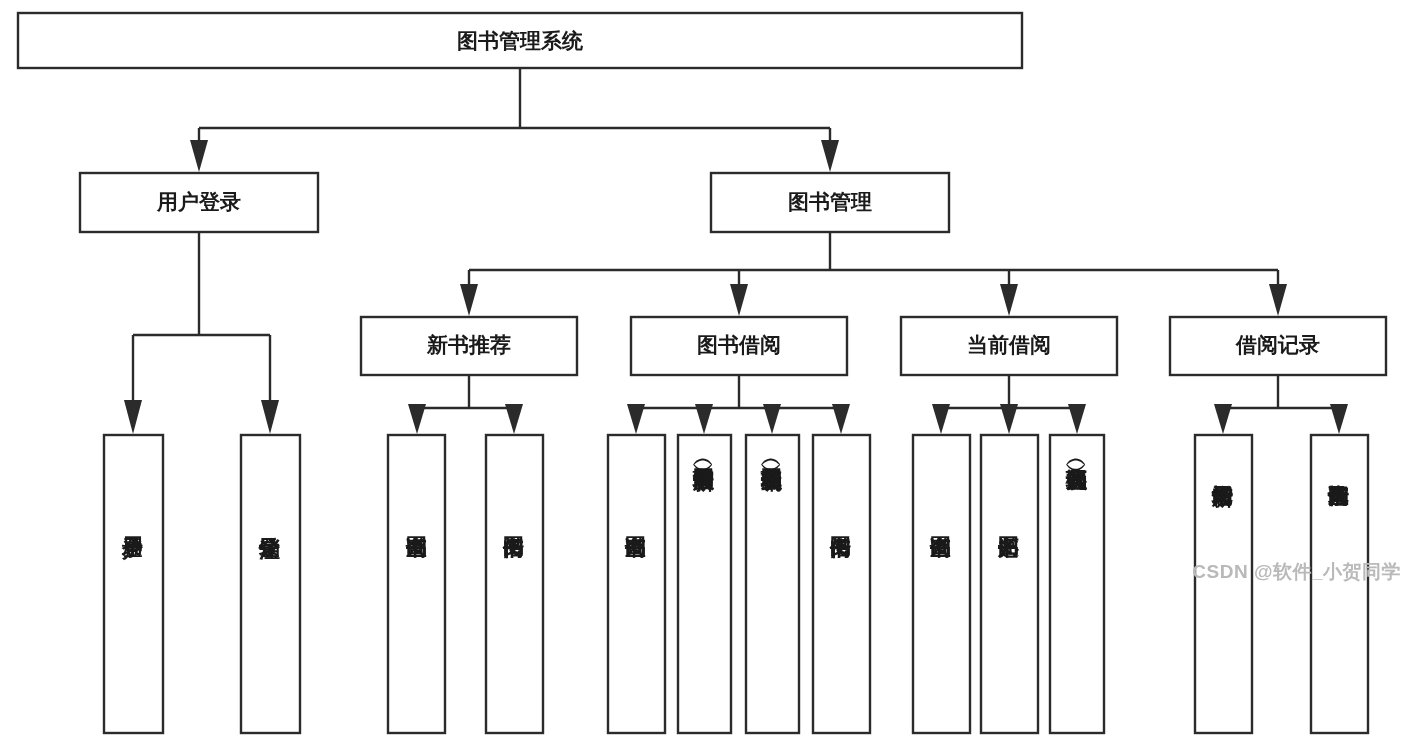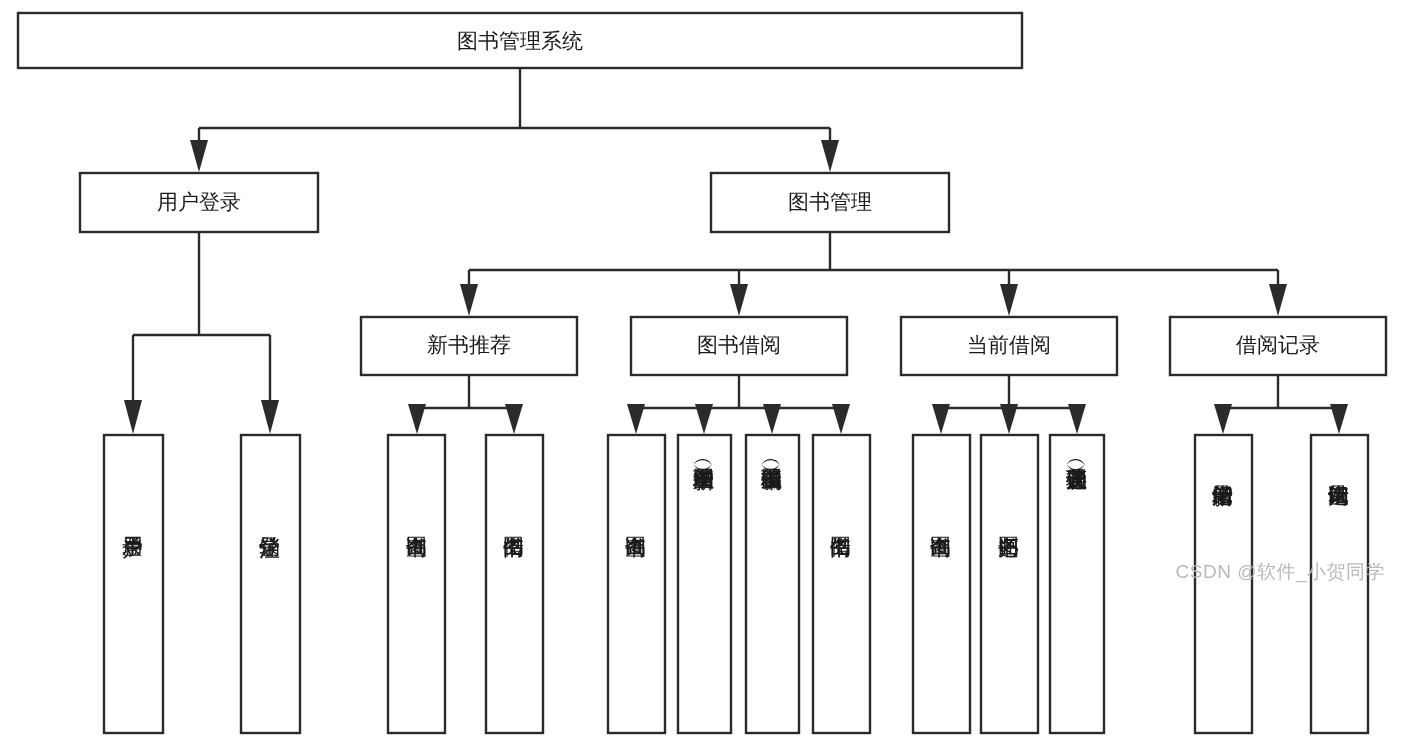--- a/index.html
+++ b/index.html
@@ -11,20 +11,21 @@
     width: 1405px;
     height: 747px;
     font-family: "Liberation Sans", "DejaVu Sans", sans-serif;
     overflow: hidden;
     position: relative;
   }
   #diagram-root {
     position: relative;
     width: 1405px;
     height: 591px;
+    font-weight: bold;
   }
   svg.diagram-canvas {
     position: absolute;
     top: 0;
     left: 0;
     width: 1405px;
     height: 747px;
     display: block;
   }
   .node-box {
@@ -52,21 +53,21 @@
   }
   .node-label-v {
     font-family: "Liberation Sans", "DejaVu Sans", sans-serif;
     font-size: 21px;
     fill: #1a1a1a;
     text-anchor: middle;
     white-space: pre;
   }
   .watermark-text {
     position: absolute;
-    right: 20px;
+    right: 4px;
     bottom: 6px;
     font-family: "Liberation Sans", "DejaVu Sans", sans-serif;
     font-size: 19px;
     color: #b9b9b9;
     letter-spacing: 0.5px;
     pointer-events: none;
     white-space: nowrap;
   }
 </style>
 </head>

